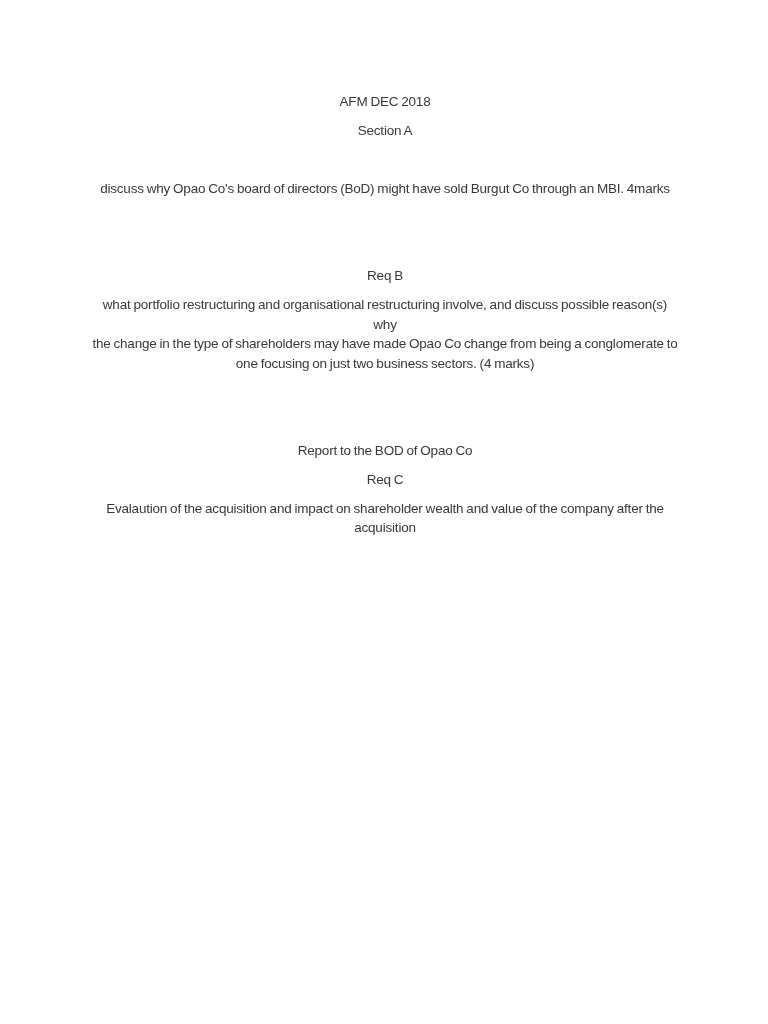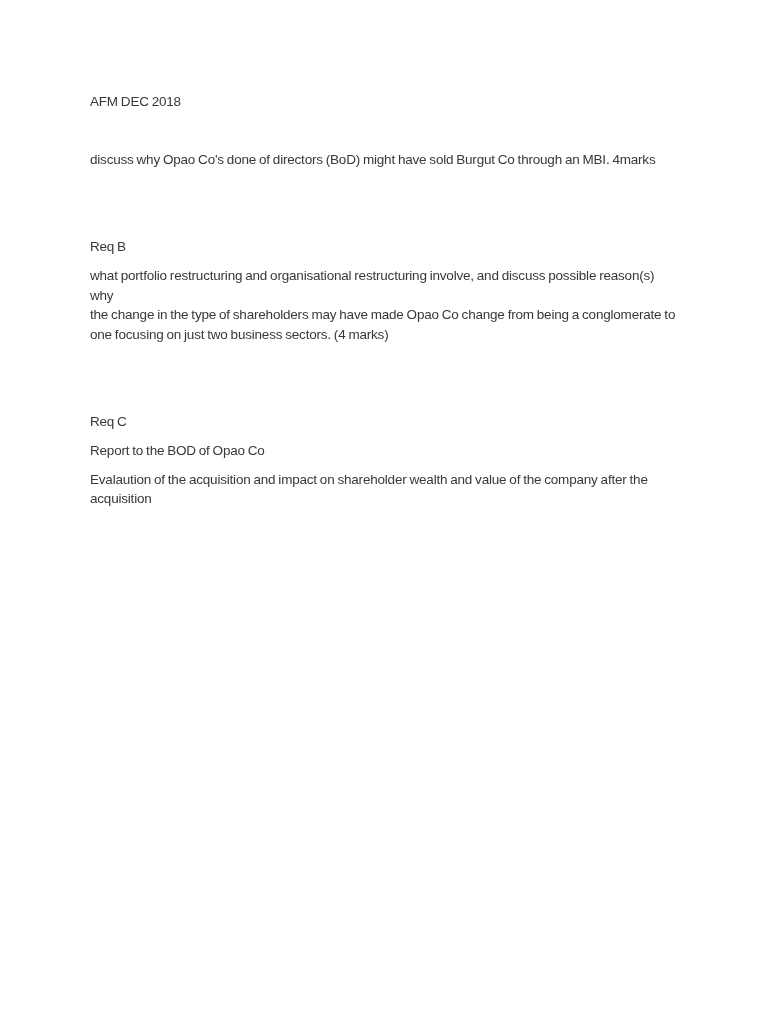--- a/index.html
+++ b/index.html
@@ -11,20 +11,21 @@
     width: 768px;
     height: 1024px;
     overflow: hidden;
   }
   .doc-page {
     box-sizing: border-box;
     width: 768px;
     height: 1024px;
     background: #ffffff;
     padding: 92px 88px 0 90px;
+    text-align: center;
   }
   .para {
     margin: 0 0 9.5px 0;
     font-family: "Liberation Sans", sans-serif;
     font-size: 13.5px;
     line-height: 19.5px;
     letter-spacing: -0.2px;
     word-spacing: -0.6px;
     color: #383838;
     white-space: pre-line;
@@ -32,29 +33,30 @@
   .para.blank {
     height: 19.5px;
   }
 </style>
 </head>
 <body>
 
 <main class="doc-page">
   <div id="paragraphs">
       <p class="para">AFM DEC 2018</p>
+      <p class="para">Section A</p>
       <p class="para blank"></p>
-      <p class="para">discuss why Opao Co's done of directors (BoD) might have sold Burgut Co through an MBI. 4marks</p>
+      <p class="para">discuss why Opao Co's board of directors (BoD) might have sold Burgut Co through an MBI. 4marks</p>
       <p class="para blank"></p>
       <p class="para blank"></p>
       <p class="para">Req B</p>
       <p class="para">what portfolio restructuring and organisational restructuring involve, and discuss possible reason(s) why
 the change in the type of shareholders may have made Opao Co change from being a conglomerate to
 one focusing on just two business sectors. (4 marks)</p>
       <p class="para blank"></p>
       <p class="para blank"></p>
+      <p class="para">Report to the BOD of Opao Co</p>
       <p class="para">Req C</p>
-      <p class="para">Report to the BOD of Opao Co</p>
       <p class="para">Evalaution of the acquisition and impact on shareholder wealth and value of the company after the
 acquisition</p>
       <p class="para blank"></p>
     </div>
 </main>
 
 </body></html>

